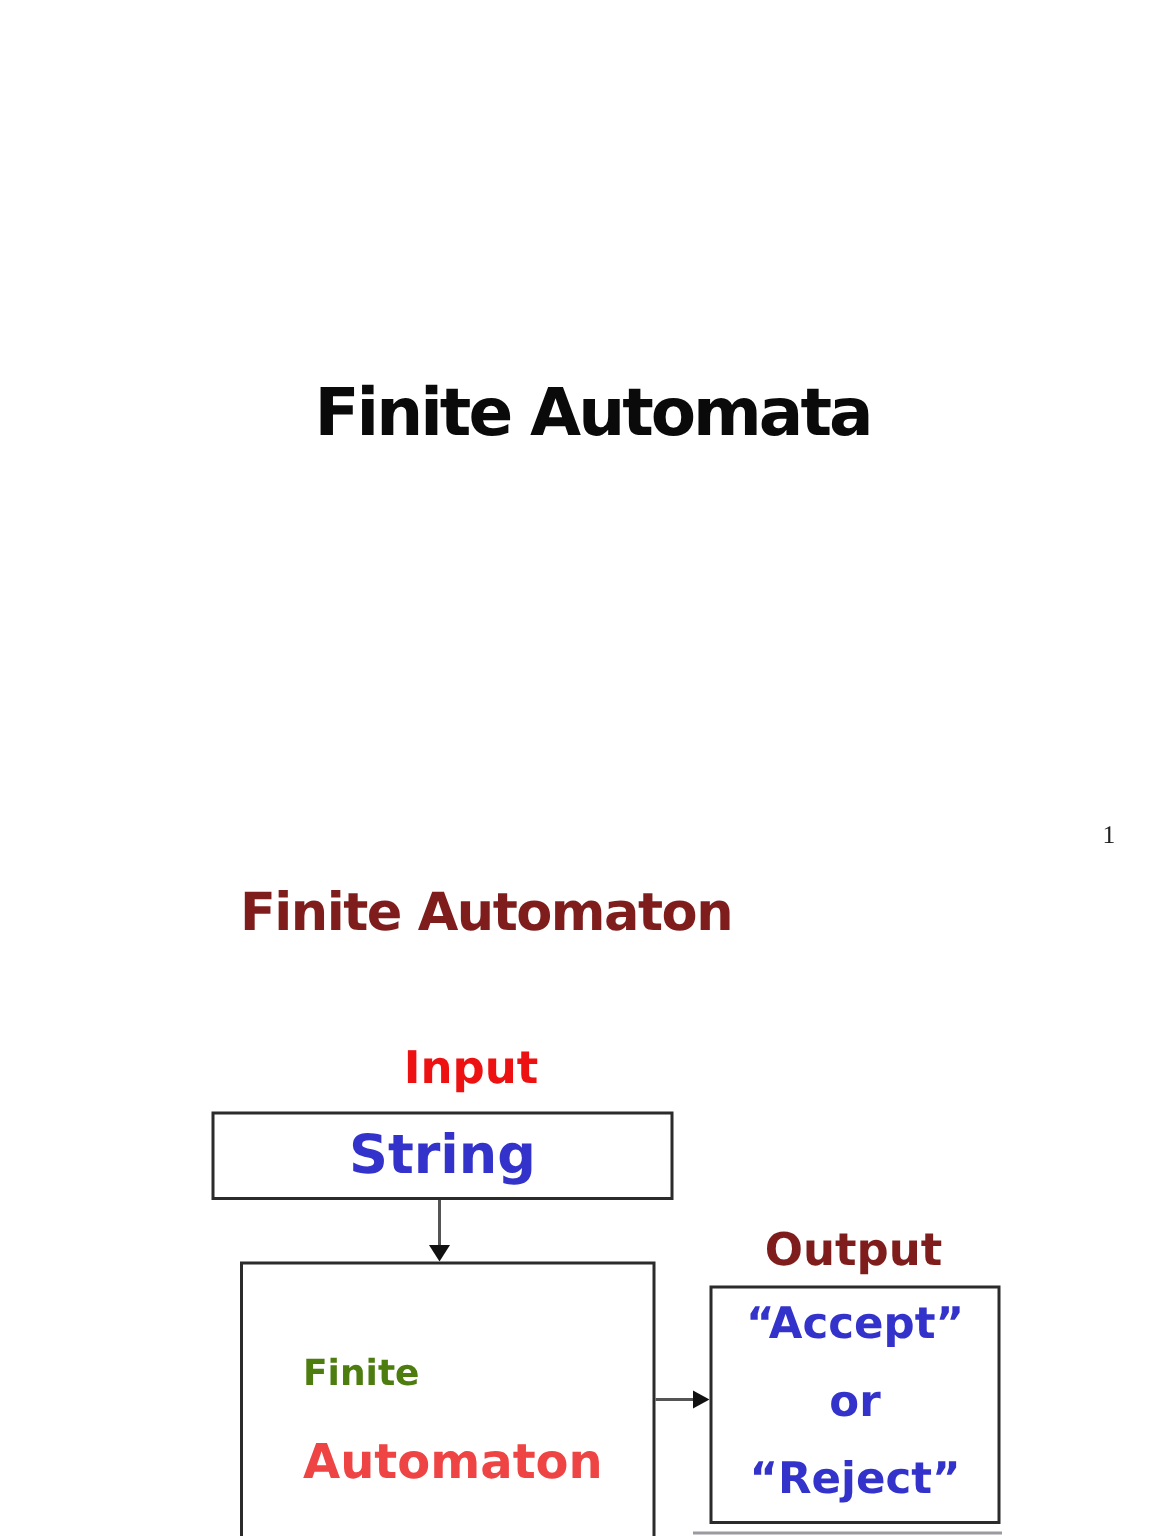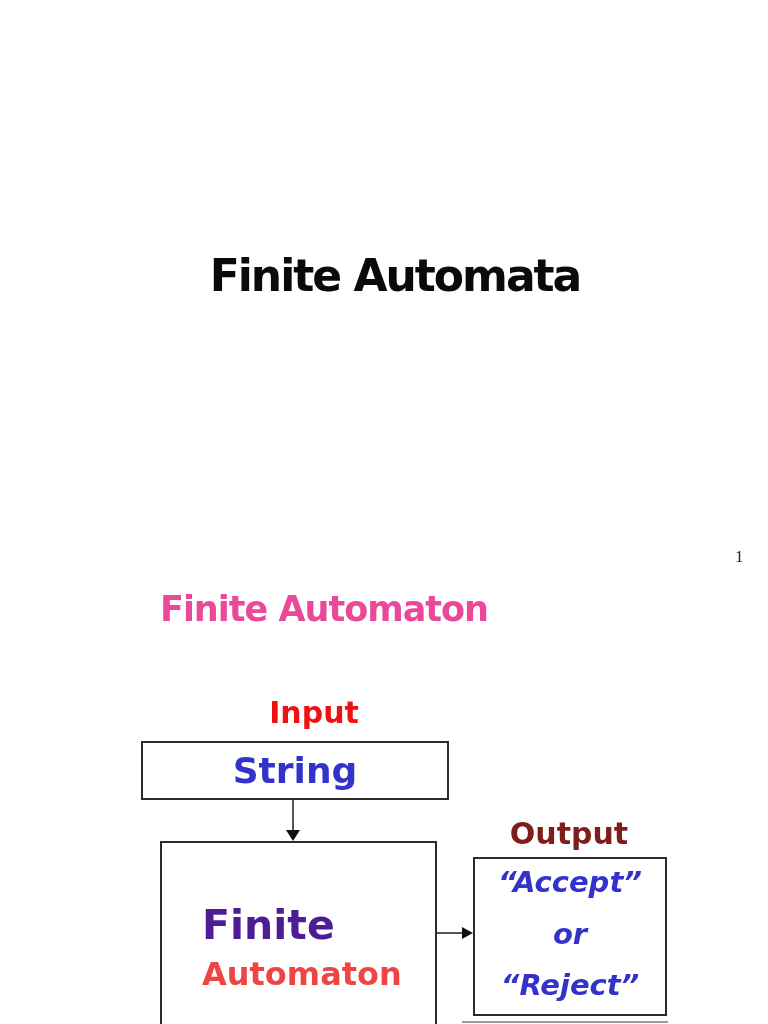--- a/index.html
+++ b/index.html
@@ -44,21 +44,21 @@
   
   .slide2-title {
     position: absolute;
     top: 589px;
     left: 0;
     width: 648px;
     text-align: center;
     font-size: 35px;
     font-weight: 700;
     letter-spacing: -1px;
-    color: #ec4899;
+    color: #7f1d1d;
     white-space: nowrap;
   }
   .input-label {
     position: absolute;
     top: 695px;
     left: 214px;
     width: 200px;
     text-align: center;
     font-size: 30px;
     font-weight: 700;
@@ -107,23 +107,23 @@
     width: 277px;
     height: 200px;
     box-sizing: border-box;
     border: 2px solid #2b2b2b;
     background: #ffffff;
   }
   .fa-line1 {
     position: absolute;
     top: 58px;
     left: 40px;
-    font-size: 41px;
-    font-weight: 700;
-    color: #4c1d95;
+    font-size: 24px;
+    font-weight: 700;
+    color: #4d7c0f;
     text-align: center;
   }
   .fa-line2 {
     position: absolute;
     top: 112px;
     left: 40px;
     font-size: 32px;
     font-weight: 700;
     color: #ef4444;
   }
@@ -169,21 +169,20 @@
     justify-content: space-between;
     align-items: center;
     padding: 8px 0 12px 0;
   }
   .result-box div {
     font-size: 29px;
     font-weight: 700;
     color: #3333cc;
     line-height: 1.1;
     white-space: nowrap;
-    font-style: italic;
   }
   .shadow-line {
     position: absolute;
     top: 1021px;
     left: 462px;
     width: 206px;
     height: 2px;
     background: #9a9aa0;
   }
 </style>

